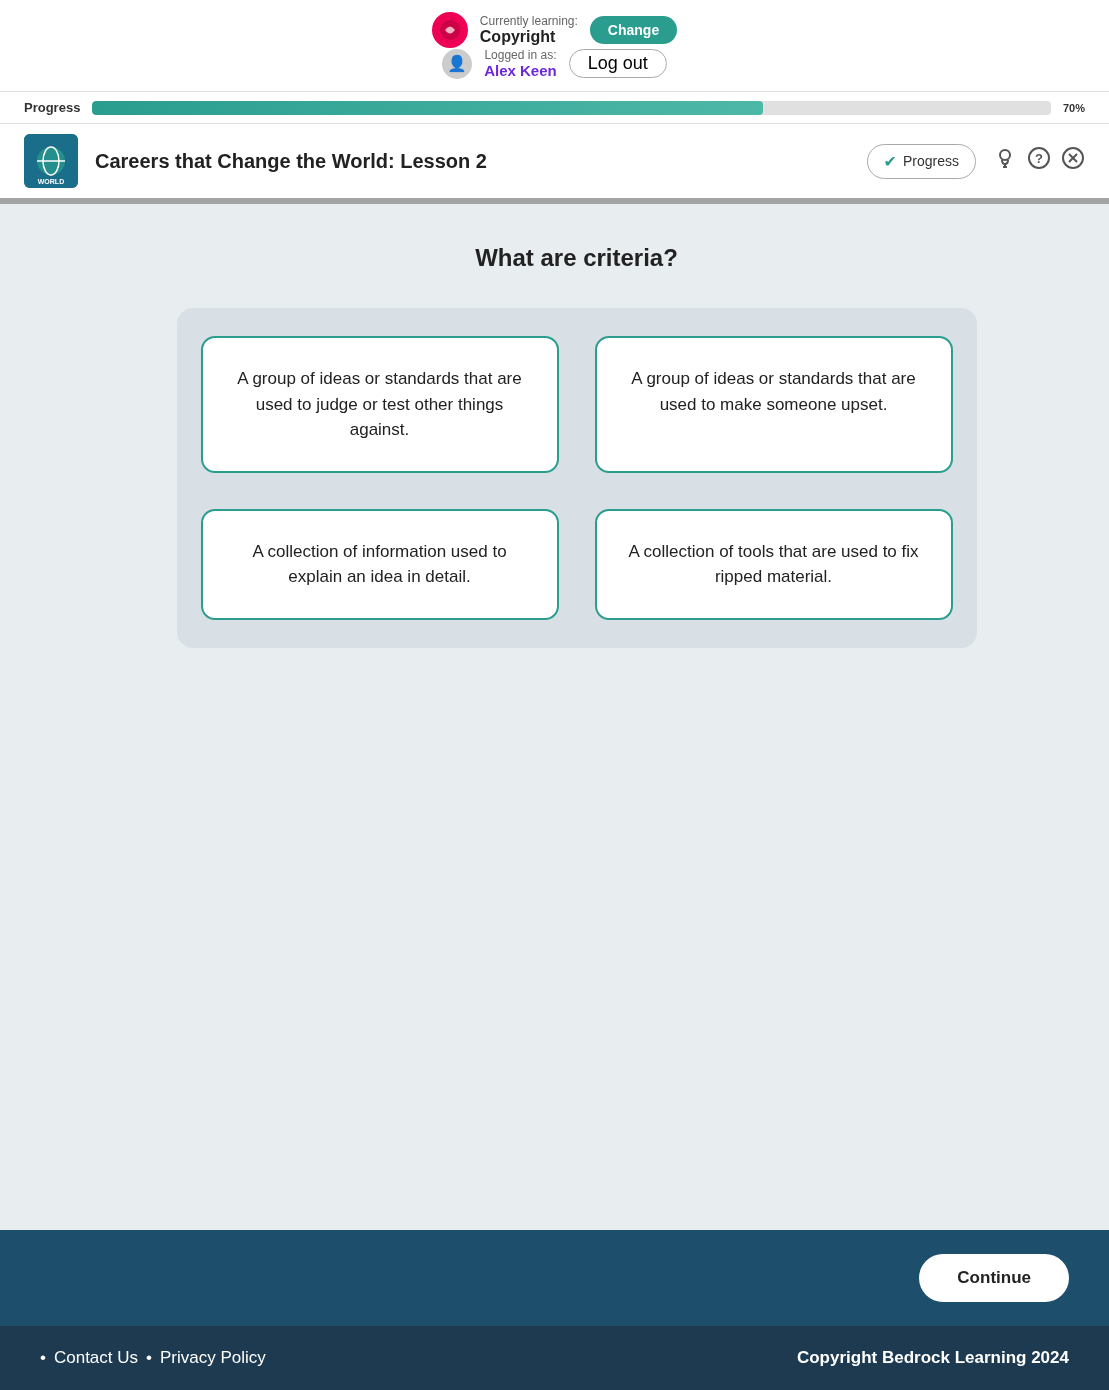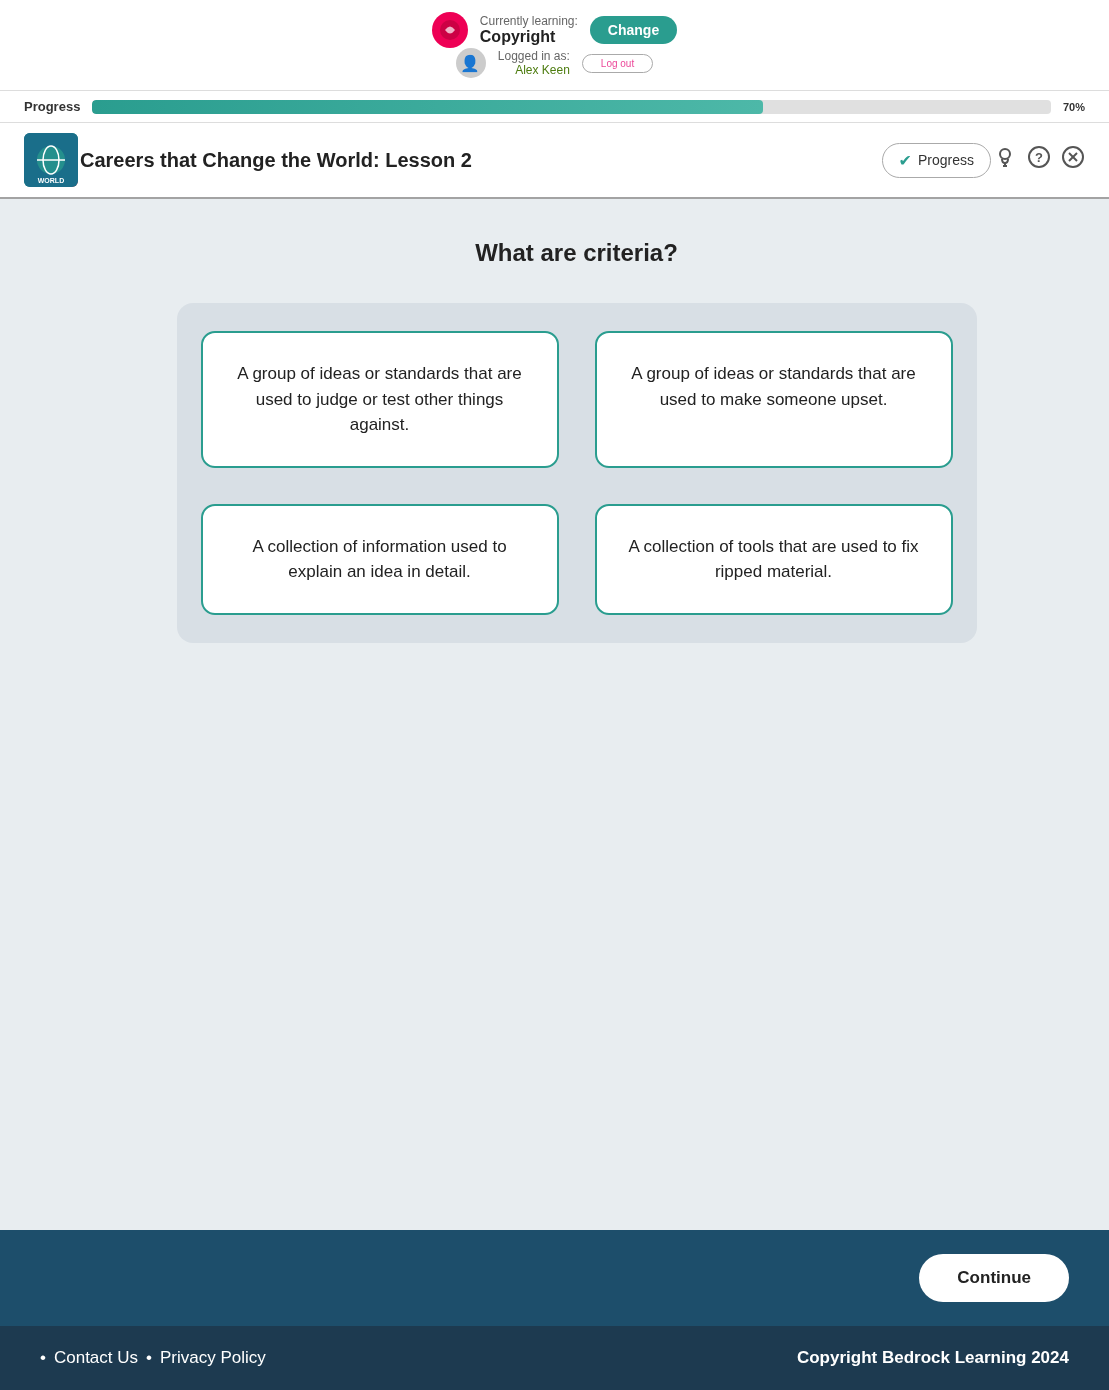--- a/index.html
+++ b/index.html
@@ -66,42 +66,42 @@
       display: flex;
       align-items: center;
       gap: 12px;
     }
     .logged-in-label {
       font-size: 12px;
       color: #666;
       text-align: right;
     }
     .user-name {
-      font-size: 12px;
-      font-weight: normal;
-      color: #4d7c0f;
+      font-size: 15px;
+      font-weight: bold;
+      color: #6d28d9;
     }
     .user-icon {
       width: 30px;
       height: 30px;
       background: #ccc;
       border-radius: 50%;
       display: flex;
       align-items: center;
       justify-content: center;
       font-size: 16px;
       color: #555;
     }
     .logout-btn {
       background: white;
-      color: #ec4899;
+      color: #000000;
       border: 1.5px solid #aaa;
       border-radius: 20px;
       padding: 3px 18px;
-      font-size: 10px;
+      font-size: 18px;
       cursor: pointer;
     }
 
     
     .progress-bar-section {
       background: #fff;
       padding: 8px 24px;
       display: flex;
       align-items: center;
       gap: 12px;
@@ -131,22 +131,22 @@
       color: #333;
       font-weight: bold;
     }
 
     
     .lesson-header {
       background: #fff;
       display: flex;
       align-items: center;
       padding: 10px 24px;
-      gap: 2px;
-      border-bottom: 2px solid #a3a3a3;
+      gap: 17px;
+      border-bottom: 6px solid #a3a3a3;
       justify-content: flex-end;
     }
     .lesson-thumb {
       width: 54px;
       height: 54px;
       background: linear-gradient(135deg, #1a6e8a, #2a9d8f, #e05050);
       border-radius: 6px;
       display: flex;
       align-items: center;
       justify-content: center;
@@ -299,21 +299,21 @@
         </svg>
     </div>
     <div class="currently-learning">
       <span class="currently-learning-label">Currently learning:</span>
       <span class="currently-learning-subject">Copyright</span>
     </div>
     <button class="change-btn">Change</button>
   </div>
   <div class="top-nav-right">
     <div class="user-icon">👤</div>
-    <div style="display:flex;flex-direction:column;align-items:flex-end;">
+    <div style="display:flex;flex-direction:column;align-items:center;">
       <span class="logged-in-label">Logged in as:</span>
       <span class="user-name">Alex Keen</span>
     </div>
     <button class="logout-btn">Log out</button>
   </div>
 </div>
 
 <div class="progress-bar-section">
   <span class="progress-label">Progress</span>
   <div class="progress-track">

